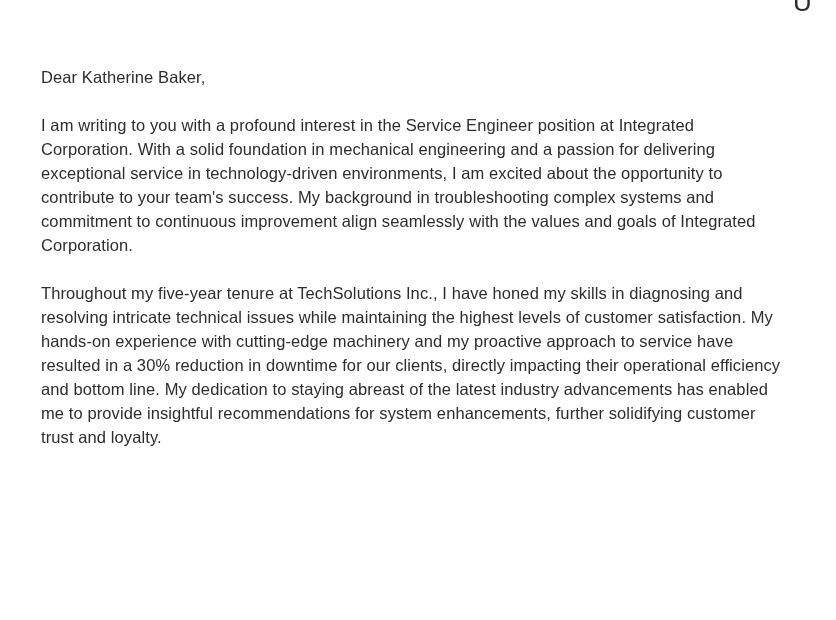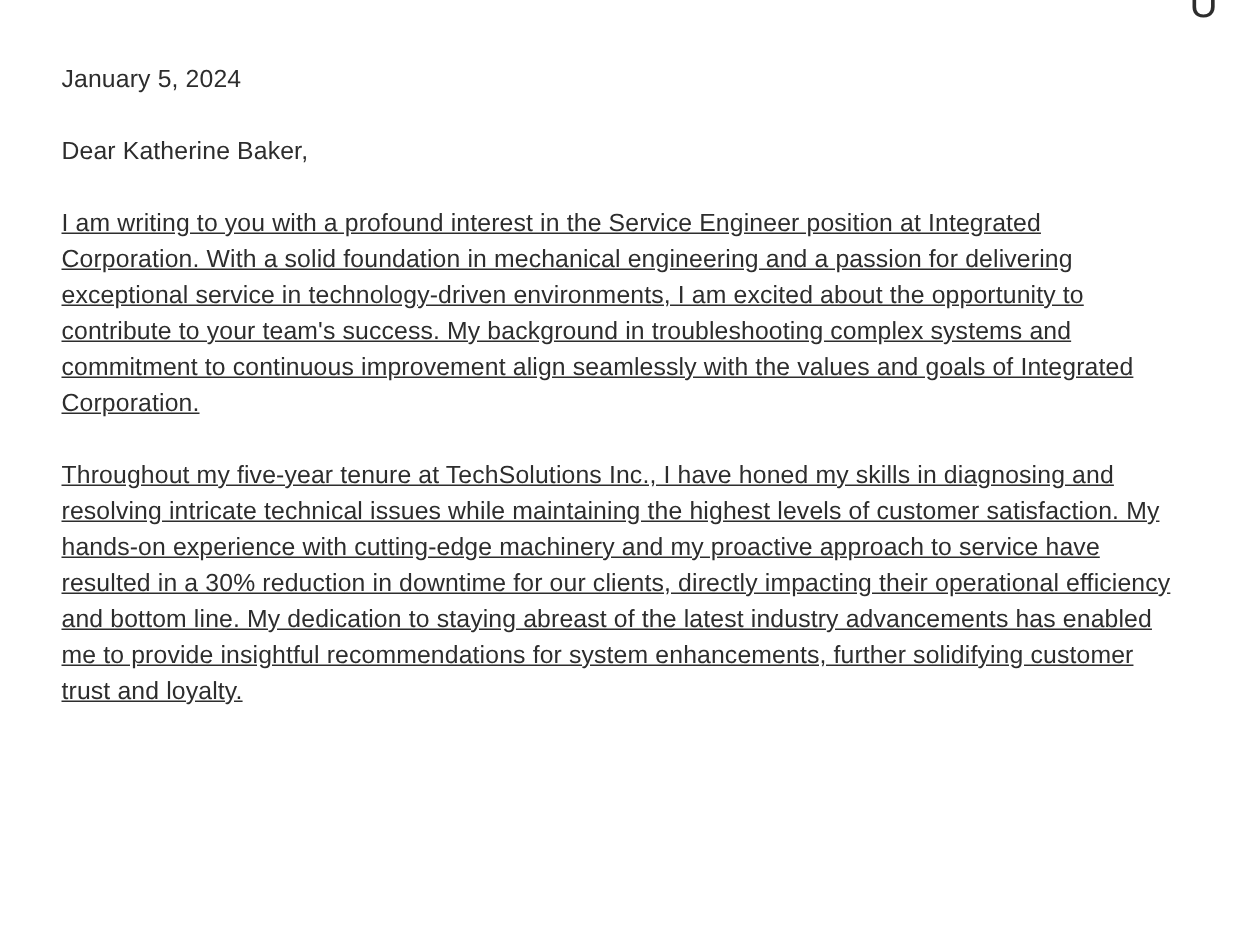--- a/index.html
+++ b/index.html
@@ -23,21 +23,21 @@
     top: 41px;
     left: 41px;
     width: 745px;
     font-size: 16.5px;
     line-height: 24px;
     letter-spacing: 0.1px;
     color: #2d2d2d;
   }
   .block { margin-bottom: 24px; }
   .block:last-child { margin-bottom: 0; }
-  .para { margin-bottom: 24px; text-decoration: underline; }
+  .para { margin-bottom: 24px; }
   .partial-glyph {
     position: absolute;
     top: -11px;
     left: 793px;
     font-size: 26px;
     line-height: 26px;
     font-weight: 500;
     color: #2d2d2d;
     user-select: none;
   }
@@ -45,23 +45,20 @@
 </head>
 <body>
 
 <div class="page">
 
   <span class="partial-glyph">U</span>
 
   <div class="letter">
 
 
-    <div class="block">
-      <div>January 5, 2024</div>
-    </div>
 
     <div class="block">
     </div>
 
     <div class="block">
       <div>Dear Katherine Baker,</div>
     </div>
 
     <div class="para">I am writing to you with a profound interest in the Service Engineer position at Integrated Corporation. With a solid foundation in mechanical engineering and a passion for delivering exceptional service in technology-driven environments, I am excited about the opportunity to contribute to your team's success. My background in troubleshooting complex systems and commitment to continuous improvement align seamlessly with the values and goals of Integrated Corporation.</div>
 

